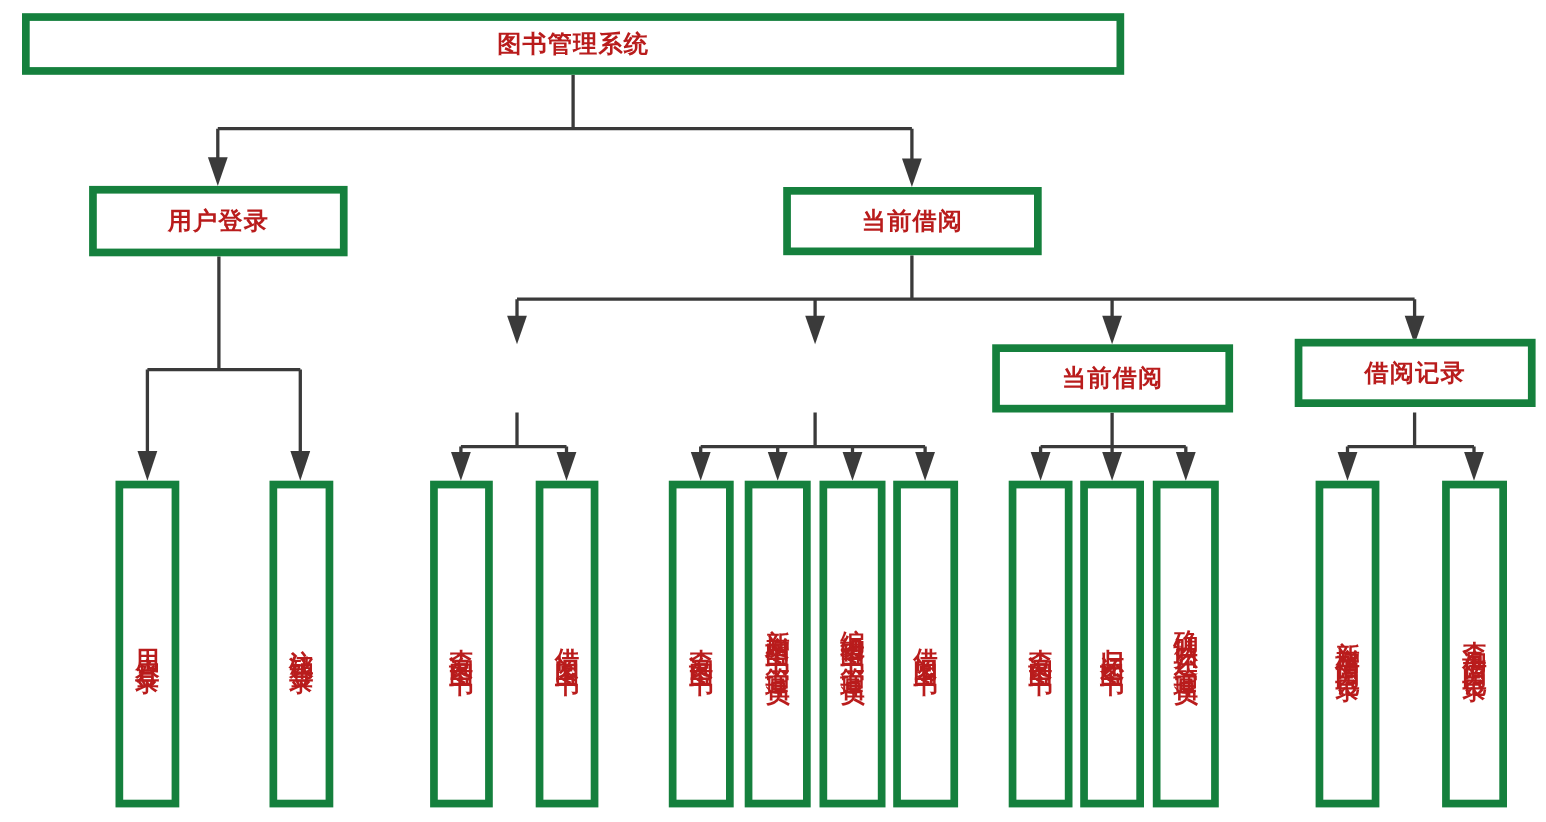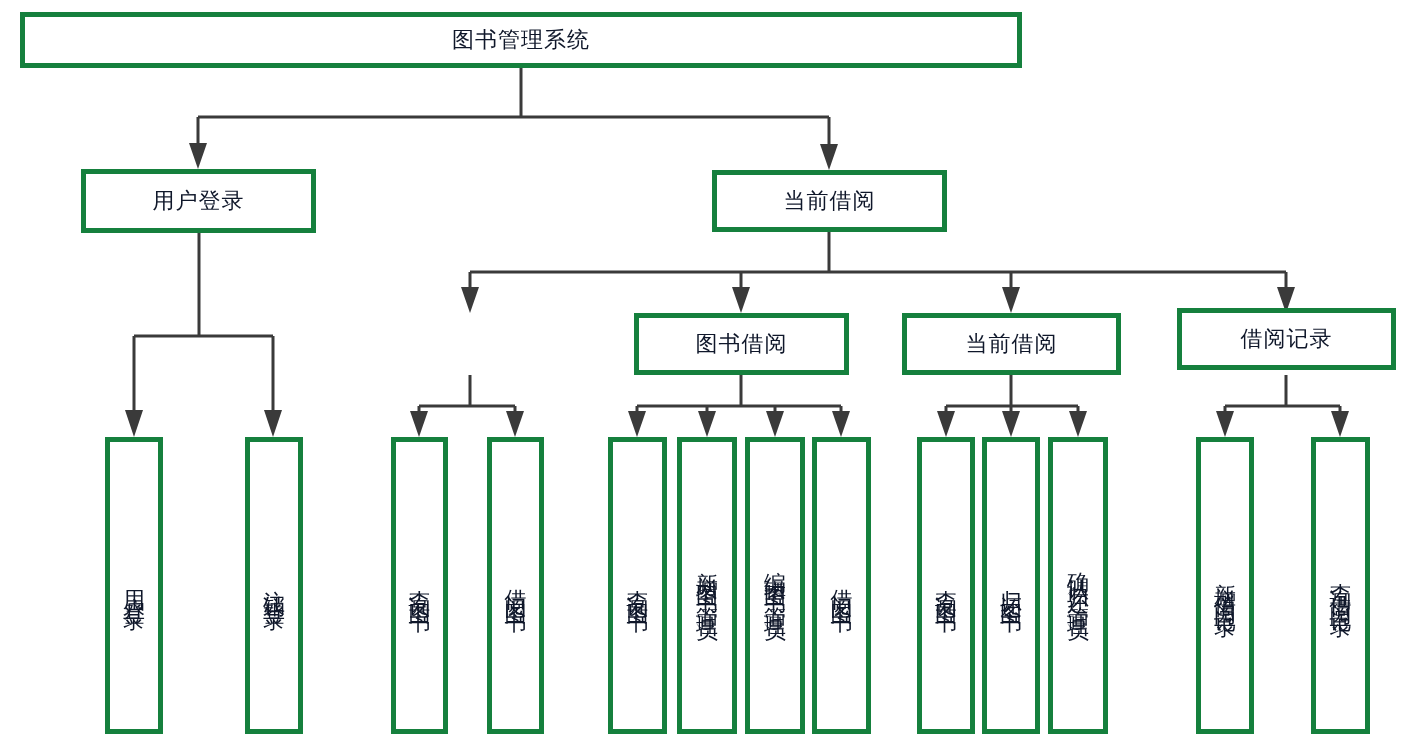--- a/index.html
+++ b/index.html
@@ -19,29 +19,30 @@
     position: absolute;
     left: 0;
     top: 0;
     width: 1405px;
     height: 747px;
   }
   .box {
     position: absolute;
     box-sizing: border-box;
     background: #ffffff;
-    border: 5px solid #15803d;
-    color: #0f172a;
+    border: 7px solid #15803d;
+    color: #b91c1c;
     display: flex;
     align-items: center;
     justify-content: center;
     font-size: 22px;
     letter-spacing: 1px;
     line-height: 1;
     white-space: nowrap;
+    font-weight: bold;
   }
   .leaf {
     writing-mode: vertical-rl;
     text-orientation: mixed;
     letter-spacing: 7px;
     font-size: 22px;
   }
   #watermark {
     position: absolute;
     right: 12px;
@@ -100,21 +101,20 @@
       <polygon points="1216,411 1234,411 1225,437"></polygon>
       <polygon points="1331,411 1349,411 1340,437"></polygon>
     </g>
   </svg>
 
   <div class="box" style="left:20px; top:12px; width:1002px; height:56px;">图书管理系统</div>
 
   <div class="box" style="left:81px; top:169px; width:235px; height:64px;">用户登录</div>
   <div class="box" style="left:712px; top:170px; width:235px; height:62px;">当前借阅</div>
 
-  <div class="box" style="left:634px; top:313px; width:215px; height:62px;">图书借阅</div>
   <div class="box" style="left:902px; top:313px; width:219px; height:62px;">当前借阅</div>
   <div class="box" style="left:1177px; top:308px; width:219px; height:62px;">借阅记录</div>
 
   <div class="box leaf" style="left:105px; top:437px; width:58px; height:297px;">用户登录</div>
   <div class="box leaf" style="left:245px; top:437px; width:58px; height:297px;">注销登录</div>
 
   <div class="box leaf" style="left:391px; top:437px; width:57px; height:297px;">查询图书</div>
   <div class="box leaf" style="left:487px; top:437px; width:57px; height:297px;">借阅图书</div>
 
   <div class="box leaf" style="left:608px; top:437px; width:59px; height:297px;">查询图书</div>

